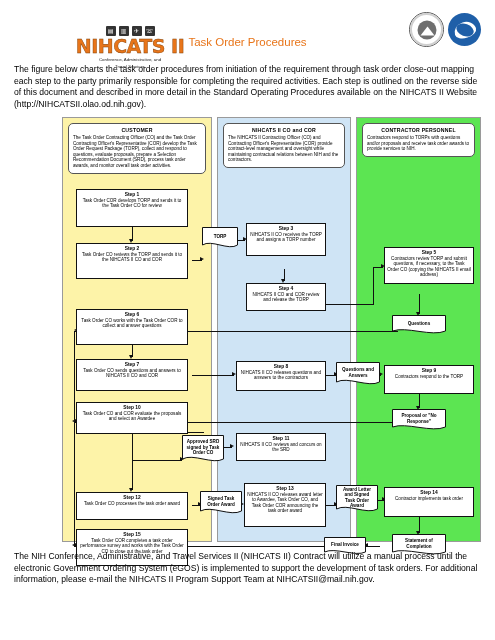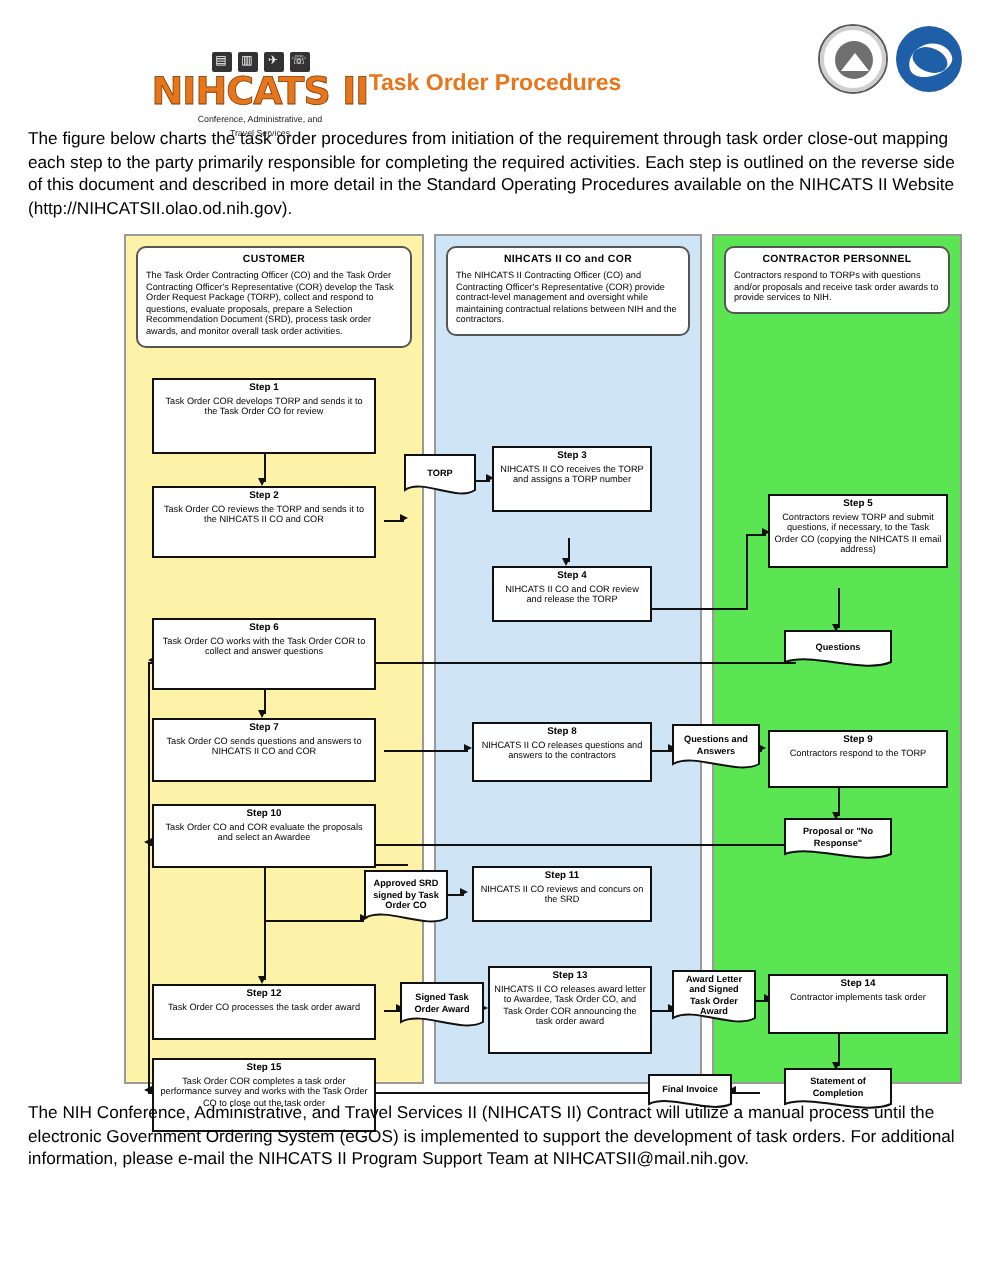--- a/index.html
+++ b/index.html
@@ -20,21 +20,21 @@
   }
   .logo-title{
     font-family:"DejaVu Sans", sans-serif;
     font-weight:bold;font-size:19px;letter-spacing:-0.5px;
     color:#E8751A;line-height:19px;
     -webkit-text-stroke:0.4px #7a3c05;
   }
   .logo-sub{font-size:4.4px;line-height:6px;color:#222;margin-top:1px;}
   .doc-title{
     position:absolute;left:0;right:0;top:36px;text-align:center;
-    font-weight:bold;font-size:11.5px;color:#E8751A;
+    font-weight:normal;font-size:11.5px;color:#E8751A;
   }
   .seals{position:absolute;right:14px;top:12px;display:flex;gap:4px;align-items:center;}
   .seal{width:33px;height:33px;border-radius:50%;position:relative;}
   .seal-nih{background:#fff;border:1.2px solid #5a5a5a;}
   .seal-nih .inner{
     position:absolute;left:50%;top:50%;transform:translate(-50%,-50%);
     width:19px;height:19px;border-radius:50%;background:#6f6f6f;
   }
   .seal-nih .inner:after{
     content:"";position:absolute;left:3px;top:6px;

